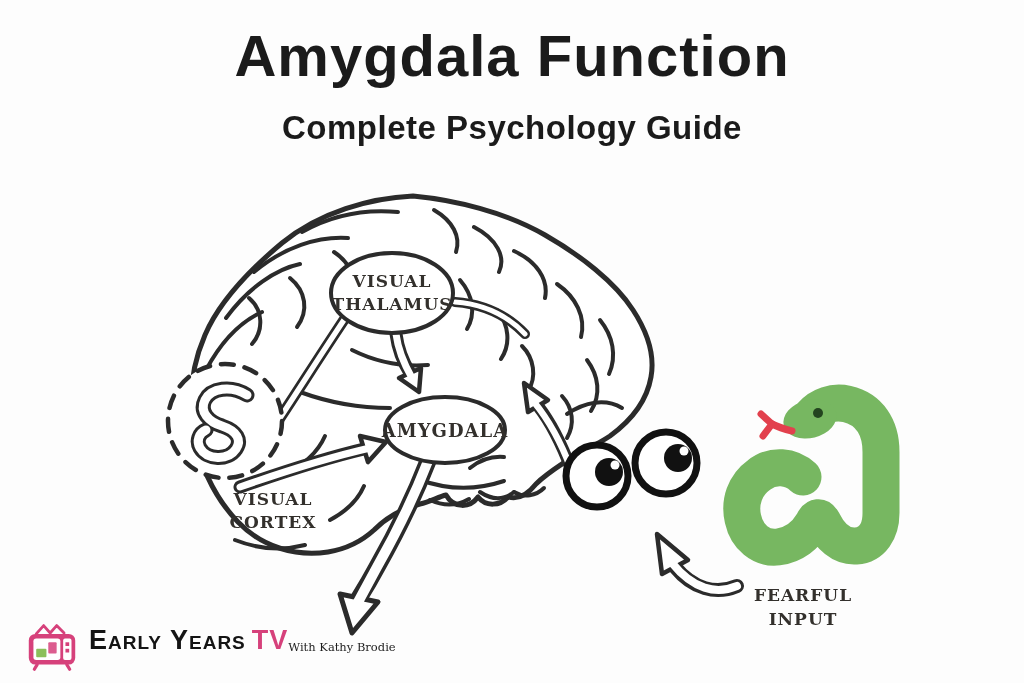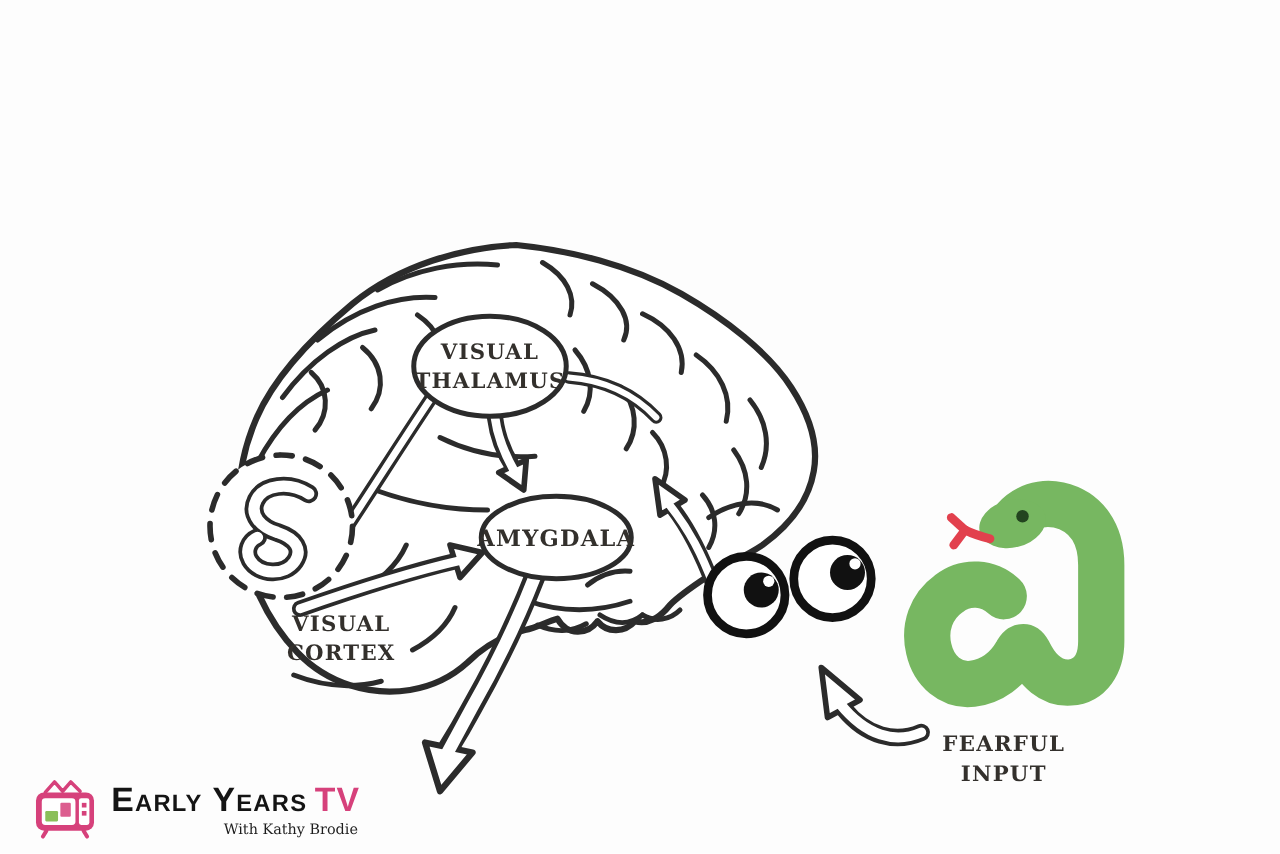--- a/index.html
+++ b/index.html
@@ -21,36 +21,40 @@
     font-family:"DejaVu Serif",serif;font-weight:bold;fill:var(--label-ink,#33302c);
     letter-spacing:1px;
   }
   .ink{stroke:var(--ink,#2b2b2b);}
   .snake-body{stroke:var(--snake-green,#77b761);}
   .snake-head{fill:var(--snake-green,#77b761);}
   .snake-eye{fill:var(--snake-eye-dark,#23441f);}
   .snake-tongue{stroke:var(--tongue-red,#e2404d);}
   
   .logo{position:absolute;left:24px;top:620px;display:flex;align-items:flex-start;gap:9px;}
-  .logo-text-block{display:flex;flex-direction:column;align-items:flex-end;}
+  .logo-text-block{display:flex;flex-direction:row;align-items:flex-end;}
   .brand-line{
     font-size:27px;font-weight:800;letter-spacing:1px;line-height:1;
     font-variant:small-caps;color:#141414;white-space:nowrap;margin-top:7px;
   }
   .brand-tv{color:var(--brand-pink,#d6417b);padding-left:6px;}
   .brand-tagline{
     font-family:"DejaVu Serif",serif;font-size:11.5px;
     color:#1d1d1d;margin-top:2px;margin-right:2px;
   }
 </style>
 </head>
 <body>
 
 <div class="page">
 
+  <div class="page-header">
+    <h1 class="page-title">Amygdala Function</h1>
+    <h2 class="page-subtitle">Complete Psychology Guide</h2>
+  </div>
 
   <svg width="1024" height="683" viewBox="0 0 1024 683" style="position:absolute;left:0;top:0;">
 
     <g>
       <path d="M 413 196
            C 455 200 505 212 545 235
            C 580 255 615 282 633 310
            C 648 333 655 355 651 377
            C 647 400 632 420 610 436
            C 592 448 578 452 568 460

